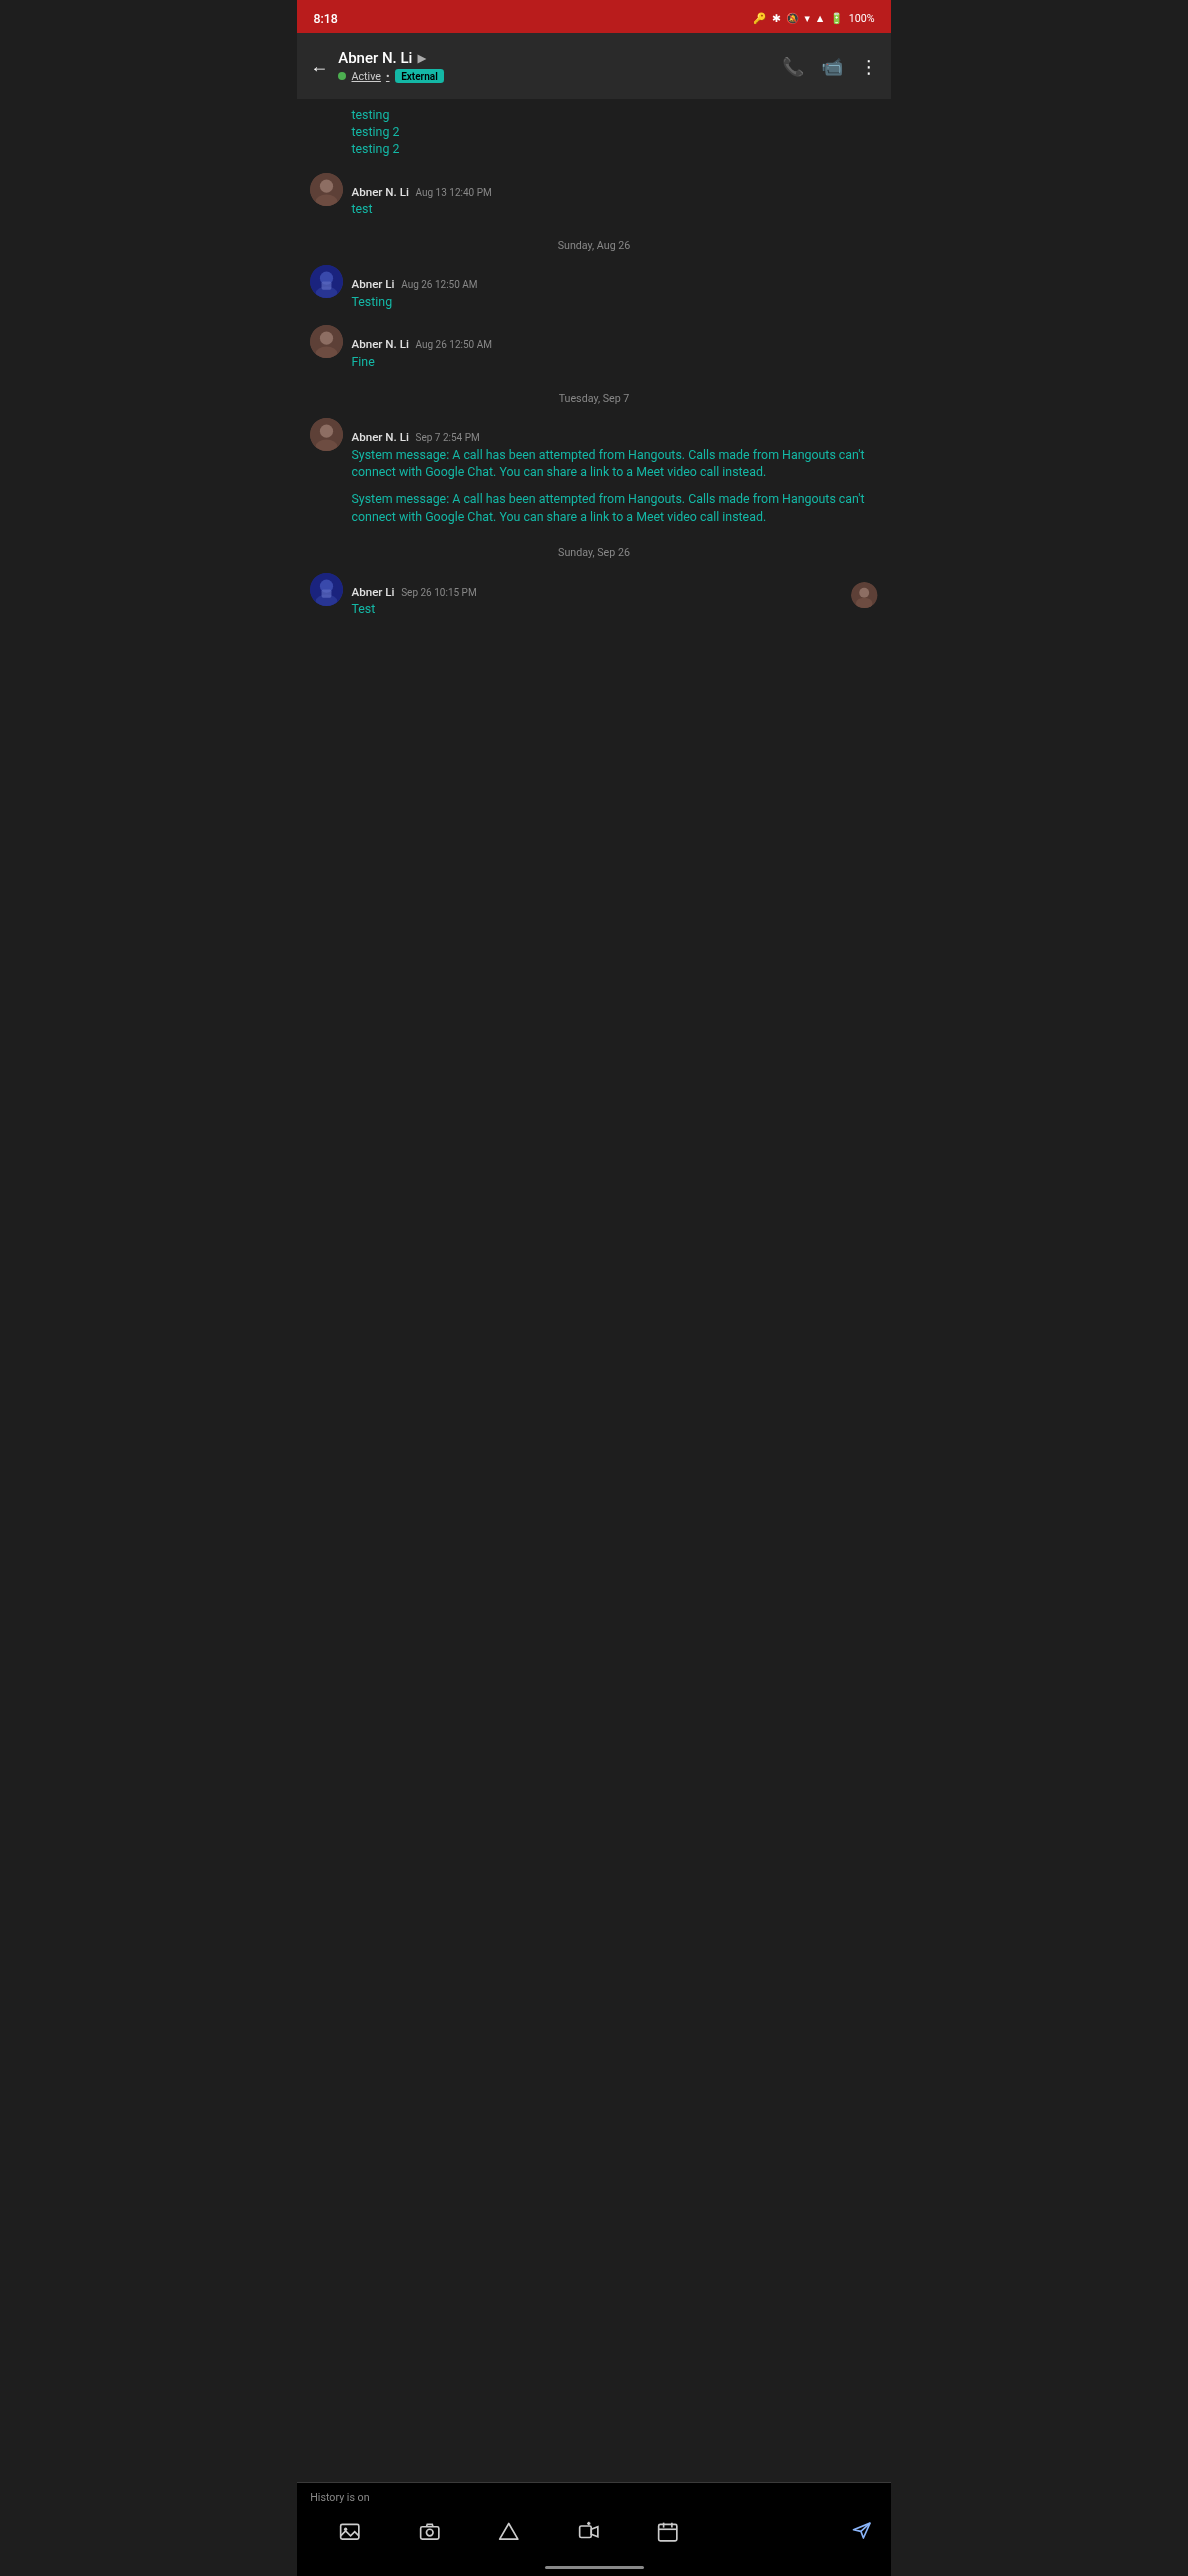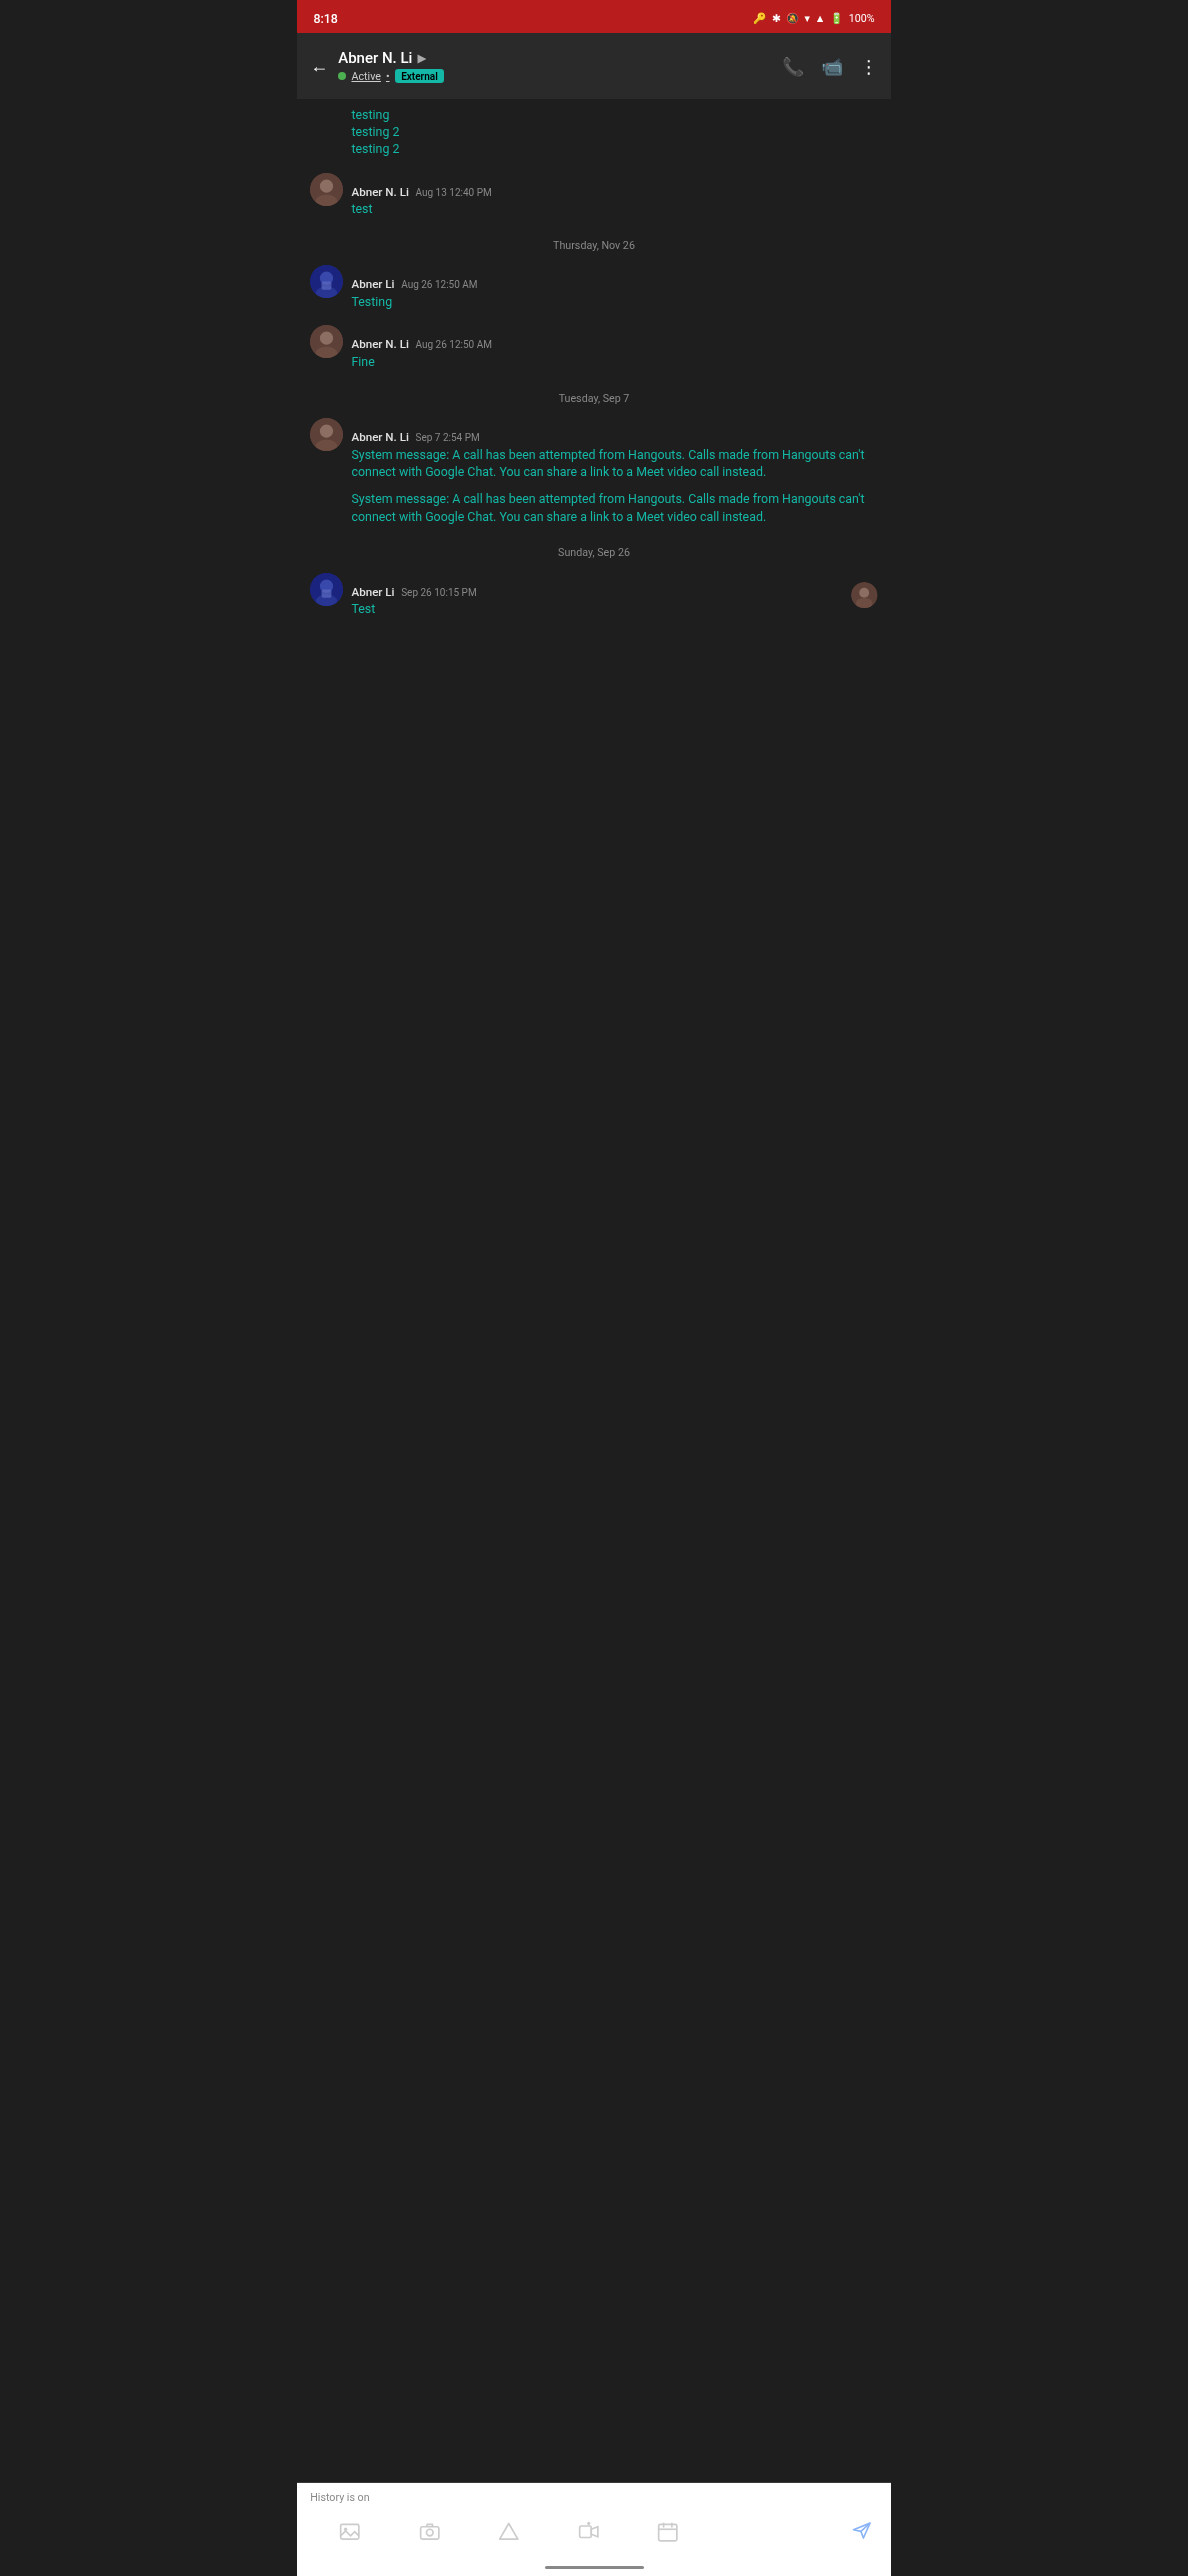--- a/index.html
+++ b/index.html
@@ -171,21 +171,21 @@
       padding: 13.2px 0 6.6px 0;
     }
 
     
     .bottom-bar {
       position: fixed;
       bottom: 0;
       left: 50%;
       transform: translateX(-50%);
       width: 594px;
-      background: #ffffff;
+      background: #000000;
       border-top: 0.8px solid #3a3a3a;
     }
     .history-label {
       padding: 8.3px 13.2px 3.3px 13.2px;
       font-size: 10.7px;
       color: #888;
     }
     .toolbar-icons {
       display: flex;
       align-items: center;
@@ -286,21 +286,21 @@
       <div class="message-content">
         <div class="message-meta">
           <span class="message-sender">Abner N. Li</span>
           <span class="message-time">Aug 13 12:40 PM</span>
         </div>
         <div class="message-text">test</div>
       </div>
     </div>
   </div>
 
-  <div class="date-separator">Thursday, Nov 26</div>
+  <div class="date-separator">Sunday, Aug 26</div>
 
   <div class="message-group">
     <div class="message-row">
       <div class="avatar avatar-abner-li">
         <svg width="33" height="33" viewBox="0 0 40 40">
           <circle cx="20" cy="20" r="20" fill="#1a237e"></circle>
           <circle cx="20" cy="16" r="8" fill="#3949ab"></circle>
           <ellipse cx="20" cy="34" rx="13" ry="8" fill="#283593"></ellipse>
           <rect x="14" y="20" width="12" height="10" rx="2" fill="#5c6bc0" opacity="0.7"></rect>
         </svg>

